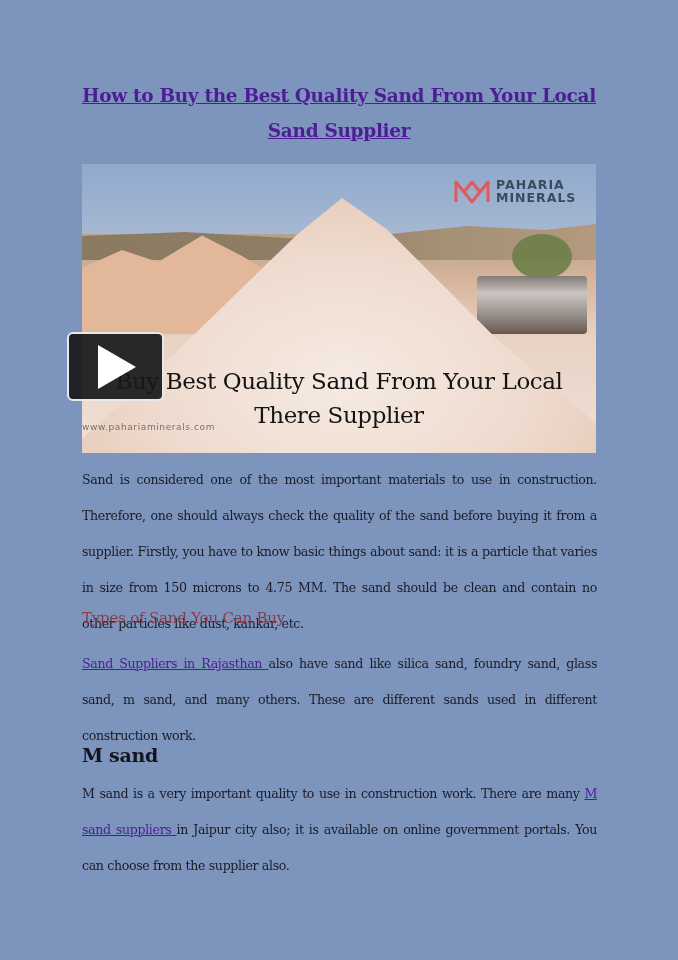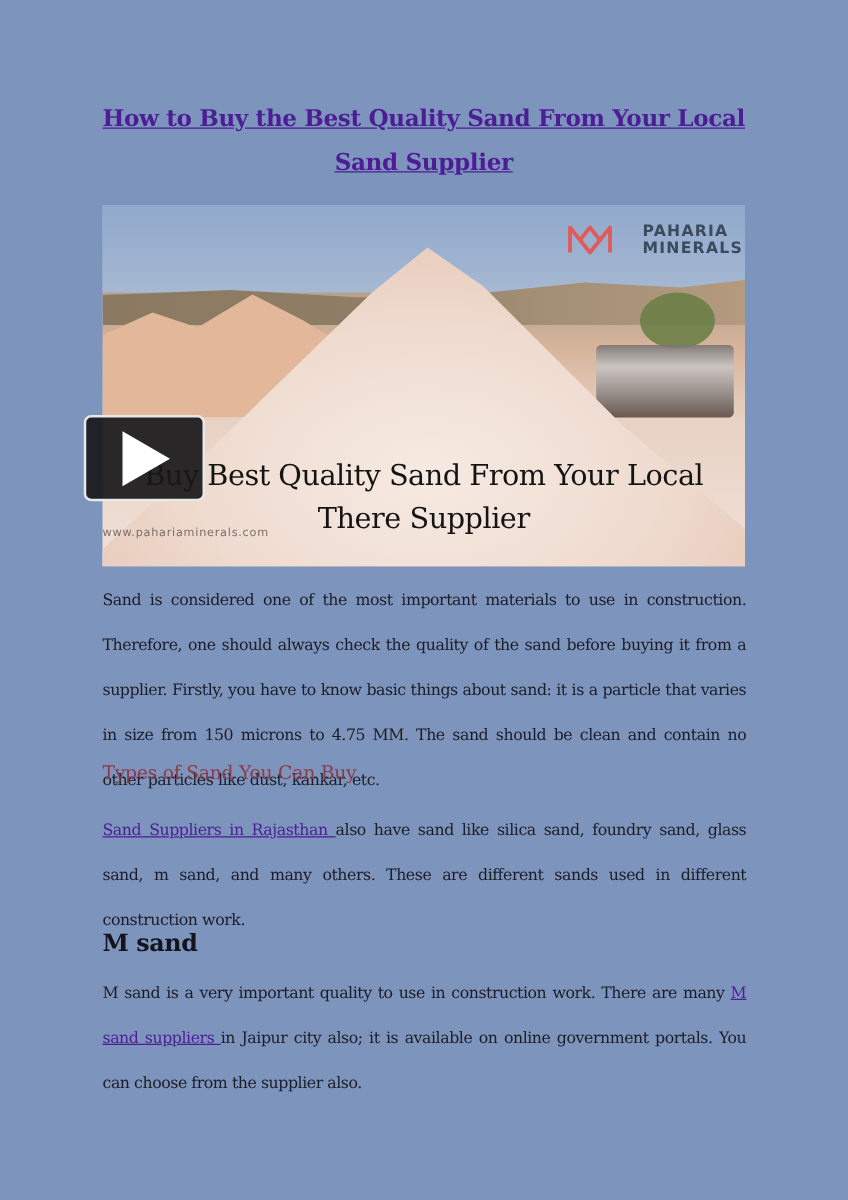--- a/index.html
+++ b/index.html
@@ -31,21 +31,21 @@
     background: #e3b79a;
     clip-path: polygon(0 45%, 20% 30%, 38% 40%, 60% 18%, 80% 35%, 100% 55%, 100% 100%, 0 100%); }
   .hero .pile { position:absolute; left:-20px; top:34px; width:560px; height:260px;
     background: radial-gradient(ellipse at 50% 70%, #f6eae2 0%, #efdcd0 45%, #e6c9b8 80%);
     clip-path: polygon(0 100%, 20% 60%, 42% 14%, 50% 0%, 58% 12%, 78% 55%, 100% 95%, 100% 100%); }
   .hero .machine { position:absolute; left:395px; top:112px; width:110px; height:58px;
     background: linear-gradient(#7a7472, #c9c6c4 30%, #8a8380 70%, #5b4a42);
     border-radius: 4px; opacity: 0.9; }
   .hero .tree { position:absolute; left:430px; top:70px; width:60px; height:45px; background:#6d7f48; border-radius: 50%; opacity:0.9; }
   .hero .logo {
-    position: absolute; left: 372px; top: 14px; display: flex; align-items: center; gap: 24px;
+    position: absolute; left: 372px; top: 14px; display: flex; align-items: center; gap: 6px;
   }
   .hero .logo-mark { width: 36px; height: 26px; }
   .hero .logo-text {
     font-family: "DejaVu Sans", sans-serif; font-weight: bold;
     font-size: 12.5px; line-height: 13px; color: #3c4a5e; letter-spacing: 1px;
   }
   .hero .caption {
     position: absolute; left: 0; top: 200px; width: 100%; text-align: center;
     font-family: "DejaVu Serif", serif; font-size: 23px; line-height: 34px;
     color: #141414; letter-spacing: -0.4px;

